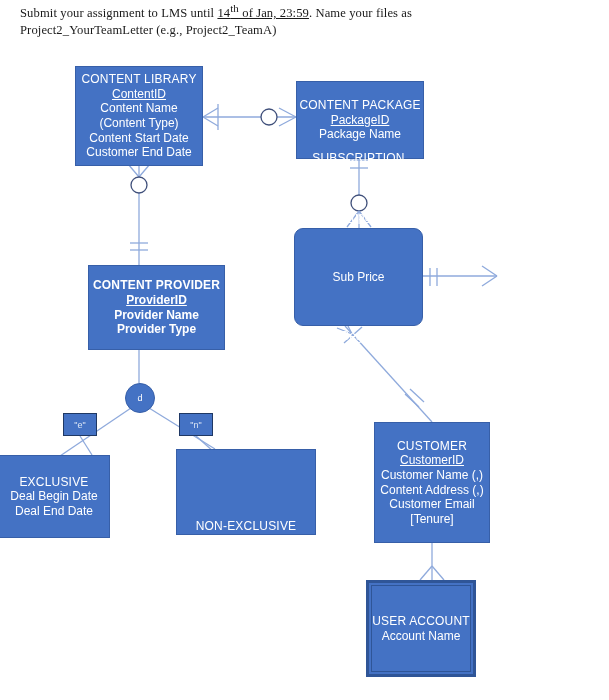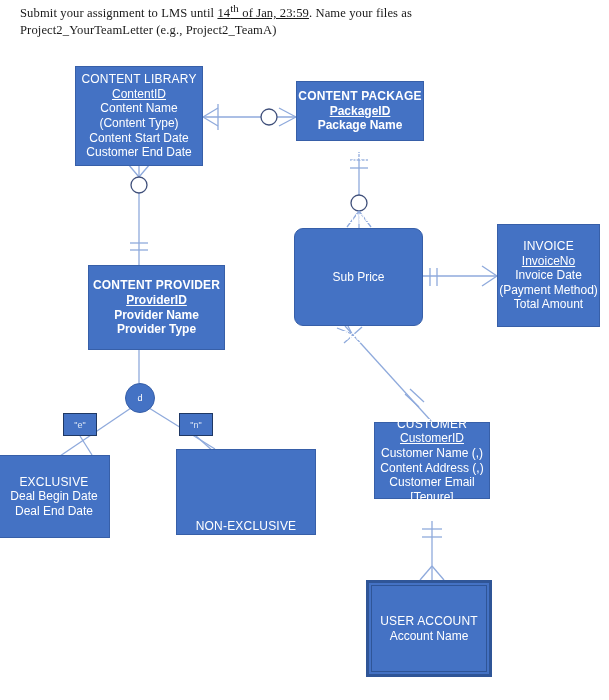--- a/index.html
+++ b/index.html
@@ -201,41 +201,34 @@
 
     <div class="entity" style="left:75px; top:66px; width:128px; height:100px;">
       <div class="ename">CONTENT LIBRARY</div>
       <div class="pk">ContentID</div>
       <div class="attr">Content Name</div>
       <div class="attr">(Content Type)</div>
       <div class="attr">Content Start Date</div>
       <div class="attr">Customer End Date</div>
     </div>
 
-    <div class="entity" style="left:296px; top:81px; width:128px; height:60px;font-weight:bold;">
+    <div class="entity" style="left:296px; top:81px; width:128px; height:78px;">
       <div class="ename">CONTENT PACKAGE</div>
       <div class="pk">PackageID</div>
       <div class="attr">Package Name</div>
     </div>
 
     <div class="entity rounded" style="left:294px; top:228px; width:129px; height:98px;">
       <div class="ename">SUBSCRIPTION</div>
       <div class="pk">SubscriptionNo</div>
       <div class="attr">Sub Price</div>
       <div class="attr">Sub Begin Date</div>
       <div class="attr">Sub End Date</div>
     </div>
 
-    <div class="entity" style="left:497px; top:224px; width:103px; height:103px;">
-      <div class="ename">INVOICE</div>
-      <div class="pk">InvoiceNo</div>
-      <div class="attr">Invoice Date</div>
-      <div class="attr">(Payment Method)</div>
-      <div class="attr">Total Amount</div>
-    </div>
 
     <div class="entity" style="left:88px; top:265px; width:137px; height:85px;font-weight:bold;">
       <div class="ename">CONTENT PROVIDER</div>
       <div class="pk">ProviderID</div>
       <div class="attr">Provider Name</div>
       <div class="attr">Provider Type</div>
     </div>
 
     <div class="dcircle" style="left:125px; top:383px;">
       <span>d</span>
@@ -252,28 +245,28 @@
     <div class="entity" style="left:-2px; top:455px; width:112px; height:83px;">
       <div class="ename">EXCLUSIVE</div>
       <div class="attr">Deal Begin Date</div>
       <div class="attr">Deal End Date</div>
     </div>
 
     <div class="entity" style="left:176px; top:449px; width:140px; height:86px;justify-content:flex-end;">
       <div class="ename">NON-EXCLUSIVE</div>
     </div>
 
-    <div class="entity" style="left:374px; top:422px; width:116px; height:77px;">
+    <div class="entity" style="left:374px; top:422px; width:116px; height:121px;">
       <div class="ename">CUSTOMER</div>
       <div class="pk">CustomerID</div>
       <div class="attr">Customer Name (,)</div>
       <div class="attr">Content Address (,)</div>
       <div class="attr">Customer Email</div>
       <div class="attr">[Tenure]</div>
     </div>
 
-    <div class="entity weak" style="left:366px; top:580px; width:126px; height:97px;">
+    <div class="entity weak" style="left:366px; top:580px; width:110px; height:97px;">
       <div class="ename">USER ACCOUNT</div>
       <div class="attr">Account Name</div>
     </div>
 
   </div>
 </div>
 
 </body></html>

